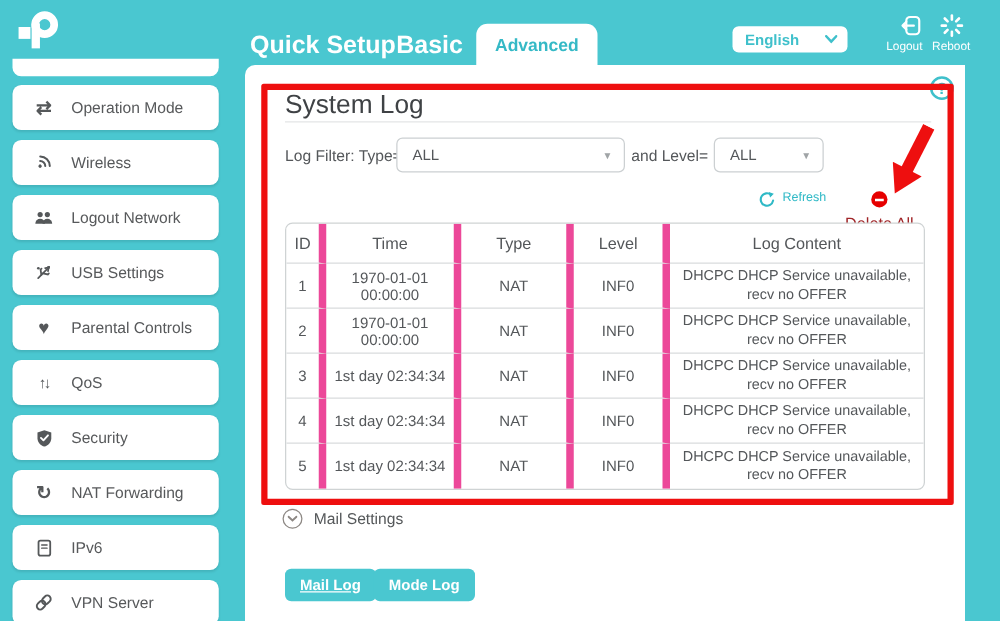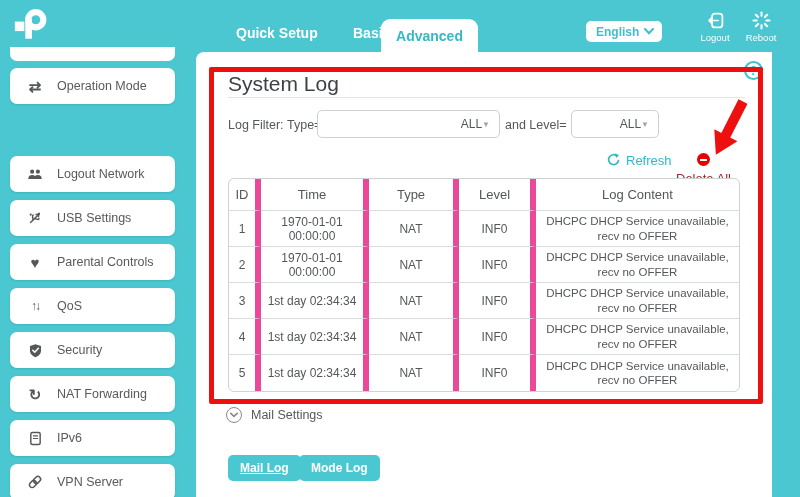--- a/index.html
+++ b/index.html
@@ -2,31 +2,31 @@
 <html><head>
 <meta charset="utf-8">
 <style>
   * { margin:0; padding:0; box-sizing:border-box; }
   body { font-family:"Liberation Sans", sans-serif; }
   .page { position:relative; width:800px; height:497px; background:#4ac7d0; overflow:hidden; }
 
   
   .logo { position:absolute; left:12px; top:7px; display:flex; align-items:center; gap:5px; color:#fff; }
   .logo-text { font-size:21px; font-weight:bold; letter-spacing:0.5px; }
-  .top-tab { position:absolute; top:25px; color:#fff; font-size:14px; font-weight:bold; cursor:pointer;margin-left:36px; }
+  .top-tab { position:absolute; top:25px; color:#fff; font-size:20px; font-weight:bold; cursor:pointer; }
   .tab-quick { left:200px; }
   .tab-basic { left:317px; }
   .tab-advanced { position:absolute; left:381px; top:19px; width:97px; height:33px; background:#fff;
     border-radius:9px 9px 0 0; color:#35b9c6; font-size:14px; font-weight:bold; text-align:center; line-height:34px; }
-  .lang-select { position:absolute; left:586px; top:21px; width:76px; height:21px; background:#fff;
+  .lang-select { position:absolute; left:586px; top:21px; width:92px; height:21px; background:#fff;
     border-radius:5px; display:flex; align-items:center; justify-content:space-between; padding:0 8px 0 10px;
     color:#3fc0cb; font-size:12px; font-weight:bold; }
   .hdr-action { position:absolute; top:11px; width:46px; display:flex; flex-direction:column; align-items:center; gap:2px; color:#fff; }
   .hdr-action .lbl { font-size:9.5px; }
-  .act-logout { left:692px; }
+  .act-logout { left:692px;align-items:flex-end; }
   .act-reboot { left:738px; }
 
   
   .side-sliver { position:absolute; left:10px; top:47px; width:165px; height:14px; background:#fff; border-radius:0 0 7px 7px; }
   .side-item { position:absolute; left:10px; width:165px; height:36px; background:#fff; border-radius:7px;
     display:flex; align-items:center; padding-left:15px; color:#57595b; font-size:12.5px;
     box-shadow:0 1px 2px rgba(0,0,0,0.10); cursor:pointer; }
   .si-icon { width:20px; margin-right:12px; text-align:center; font-size:15px; font-weight:bold; color:#55585a; display:flex; justify-content:center; align-items:center; }
   .si-glyph { font-size:15px; line-height:1; }
   .si-glyph.small { font-size:12px; letter-spacing:-2px; }
@@ -36,27 +36,27 @@
   .page-title { position:absolute; left:32px; top:20px; font-size:21px; color:#3f4245; }
   .title-divider { position:absolute; left:32px; top:45px; width:517px; height:1px; background:#e3e5e6; }
   .help-btn { position:absolute; left:548px; top:9px; width:19px; height:19px; border:2px solid #3fc0cb; border-radius:50%;
     color:#3fc0cb; font-size:13px; font-weight:bold; text-align:center; line-height:15px; background:#fff; z-index:2; cursor:pointer; }
 
   .flt-label { position:absolute; font-size:12.5px; color:#54575a; }
   .lf { left:32px; top:66px; }
   .tl { left:91px; top:66px; }
   .ll { left:309px; top:66px; }
   .select-box { position:absolute; top:58px; height:28px; border:1px solid #ccd0d2; border-radius:5px; background:#fff;
-    display:flex; align-items:center; justify-content:flex-end; padding:0 9px 0 12px; font-size:12px; color:#54575a; cursor:pointer; }
+    display:flex; align-items:center; justify-content:space-between; padding:0 9px 0 12px; font-size:12px; color:#54575a; cursor:pointer; }
   .sel-type { left:121px; width:183px; }
   .sel-level { left:375px; width:88px; }
   .caret { font-size:8px; color:#a0a4a6; }
 
   .refresh-link { position:absolute; left:410px; top:101px; display:flex; align-items:flex-start; gap:5px;
-    color:#2fb9c6; font-size:13px; cursor:pointer; }
+    color:#2fb9c6; font-size:10px; cursor:pointer; }
   .delete-link { position:absolute; left:480px; top:101px; display:flex; align-items:center; gap:5px;
     color:#a02528; font-size:13px; cursor:pointer;flex-direction:column; }
   .del-ic { position:relative; width:13px; height:13px; background:#e60000; border-radius:50%; display:inline-block; }
   .del-ic::after { content:""; position:absolute; left:3px; top:5.5px; width:7px; height:2px; background:#fff; }
 
   
   .log-table { position:absolute; left:32px; top:126px; width:512px; border:1px solid #cfd3d4; border-radius:6px; overflow:hidden;
     display:grid; grid-template-columns:32px 108px 90px 77px auto; grid-auto-rows:auto; background:#fff; }
   .th, .td { border-right:6px solid #ec4899; border-bottom:1px solid #d9dcdd;
     display:flex; align-items:center; justify-content:center; text-align:center; color:#54575a; }
@@ -128,20 +128,32 @@
 
   <div class="side-sliver"></div>
 
   <div class="side-item" style="top:68px">
     <span class="si-icon">
         <span class="si-glyph">⇄</span>
       </span>
     <span>Operation Mode</span>
   </div>
 
+  <div class="side-item" style="top:112px">
+    <span class="si-icon">
+      <svg width="18" height="18" viewBox="0 0 20 20">
+        <g transform="rotate(45 10 10)">
+          <path d="M6.8 11.3 a4.5 4.5 0 0 1 6.4 0" fill="none" stroke="#55585a" stroke-width="1.8" stroke-linecap="round"></path>
+          <path d="M4 8.4 a8.5 8.5 0 0 1 12 0" fill="none" stroke="#55585a" stroke-width="1.8" stroke-linecap="round"></path>
+          <circle cx="10" cy="14.6" r="1.5" fill="#55585a"></circle>
+        </g>
+      </svg>
+    </span>
+    <span>Wireless</span>
+  </div>
 
   <div class="side-item" style="top:156px">
     <span class="si-icon">
       <svg width="18" height="18" viewBox="0 0 20 20" fill="#55585a">
         <circle cx="6.8" cy="7.4" r="2.3"></circle>
           <circle cx="13.2" cy="7.4" r="2.3"></circle>
         <path d="M2.5 15.5 a4.3 4.3 0 0 1 8.6 0 z"></path>
         <path d="M8.9 15.5 a4.3 4.3 0 0 1 8.6 0 z"></path>
       </svg>
     </span>

